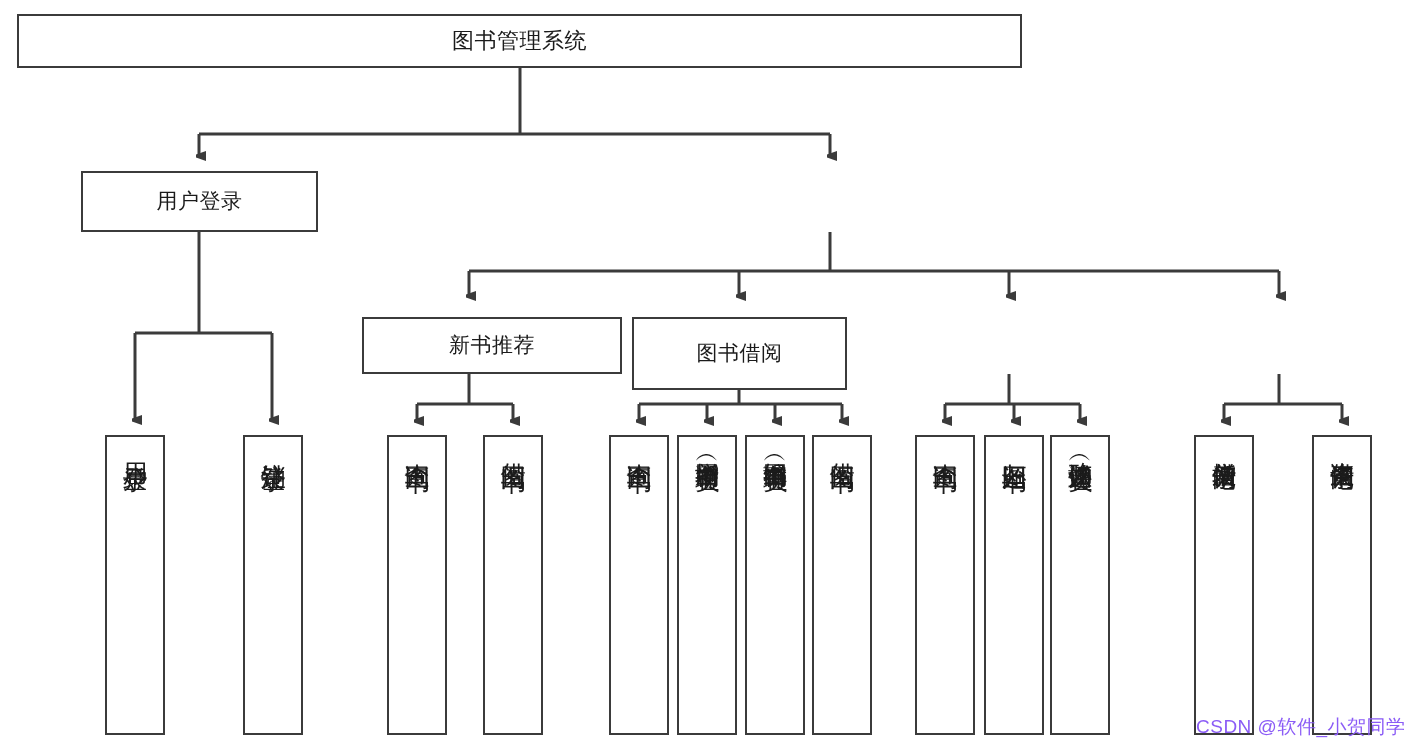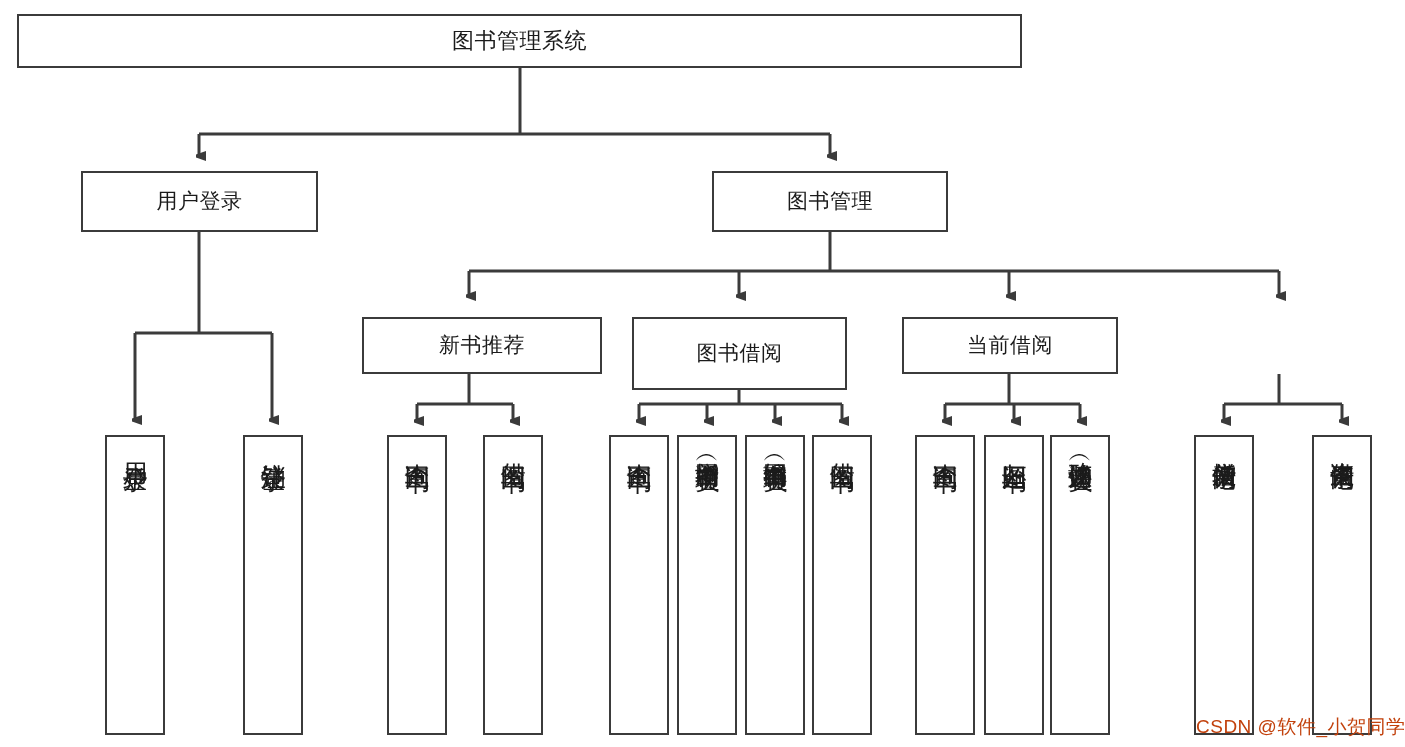--- a/index.html
+++ b/index.html
@@ -61,21 +61,21 @@
     letter-spacing: 2px;
     height: auto;
     max-height: 284px;
   }
   .node.vert.tall .label {
     font-size: 24px;
     letter-spacing: 1px;
   }
   .watermark {
     position: absolute;
-    color: #c2410c;
+    color: #8b5cf6;
     font-size: 19px;
     white-space: nowrap;
     letter-spacing: 0.5px;
   }
 </style>
 </head>
 <body>
 
 <div id="canvas">
 
@@ -129,32 +129,26 @@
     </g>
   </svg>
 
   <div class="node horiz root" style="left:17px; top:14px; width:1005px; height:54px;">
     <span class="label">图书管理系统</span>
   </div>
 
   <div class="node horiz" style="left:81px; top:171px; width:237px; height:61px;">
     <span class="label">用户登录</span>
   </div>
-  <div class="node horiz" style="left:712px; top:171px; width:236px; height:61px;">
-    <span class="label">图书管理</span>
-  </div>
 
-  <div class="node horiz" style="left:362px; top:317px; width:240px; height:57px;">
+  <div class="node horiz" style="left:362px; top:317px; width:260px; height:57px;">
     <span class="label">新书推荐</span>
   </div>
   <div class="node horiz" style="left:632px; top:317px; width:215px; height:73px;">
     <span class="label">图书借阅</span>
-  </div>
-  <div class="node horiz" style="left:902px; top:317px; width:216px; height:57px;">
-    <span class="label">当前借阅</span>
   </div>
 
   <div class="node vert" style="left:105px; top:435px; width:60px; height:300px;">
     <span class="label">用户登录</span>
   </div>
   <div class="node vert" style="left:243px; top:435px; width:60px; height:300px;">
     <span class="label">注销登录</span>
   </div>
 
   <div class="node vert" style="left:387px; top:435px; width:60px; height:300px;">

